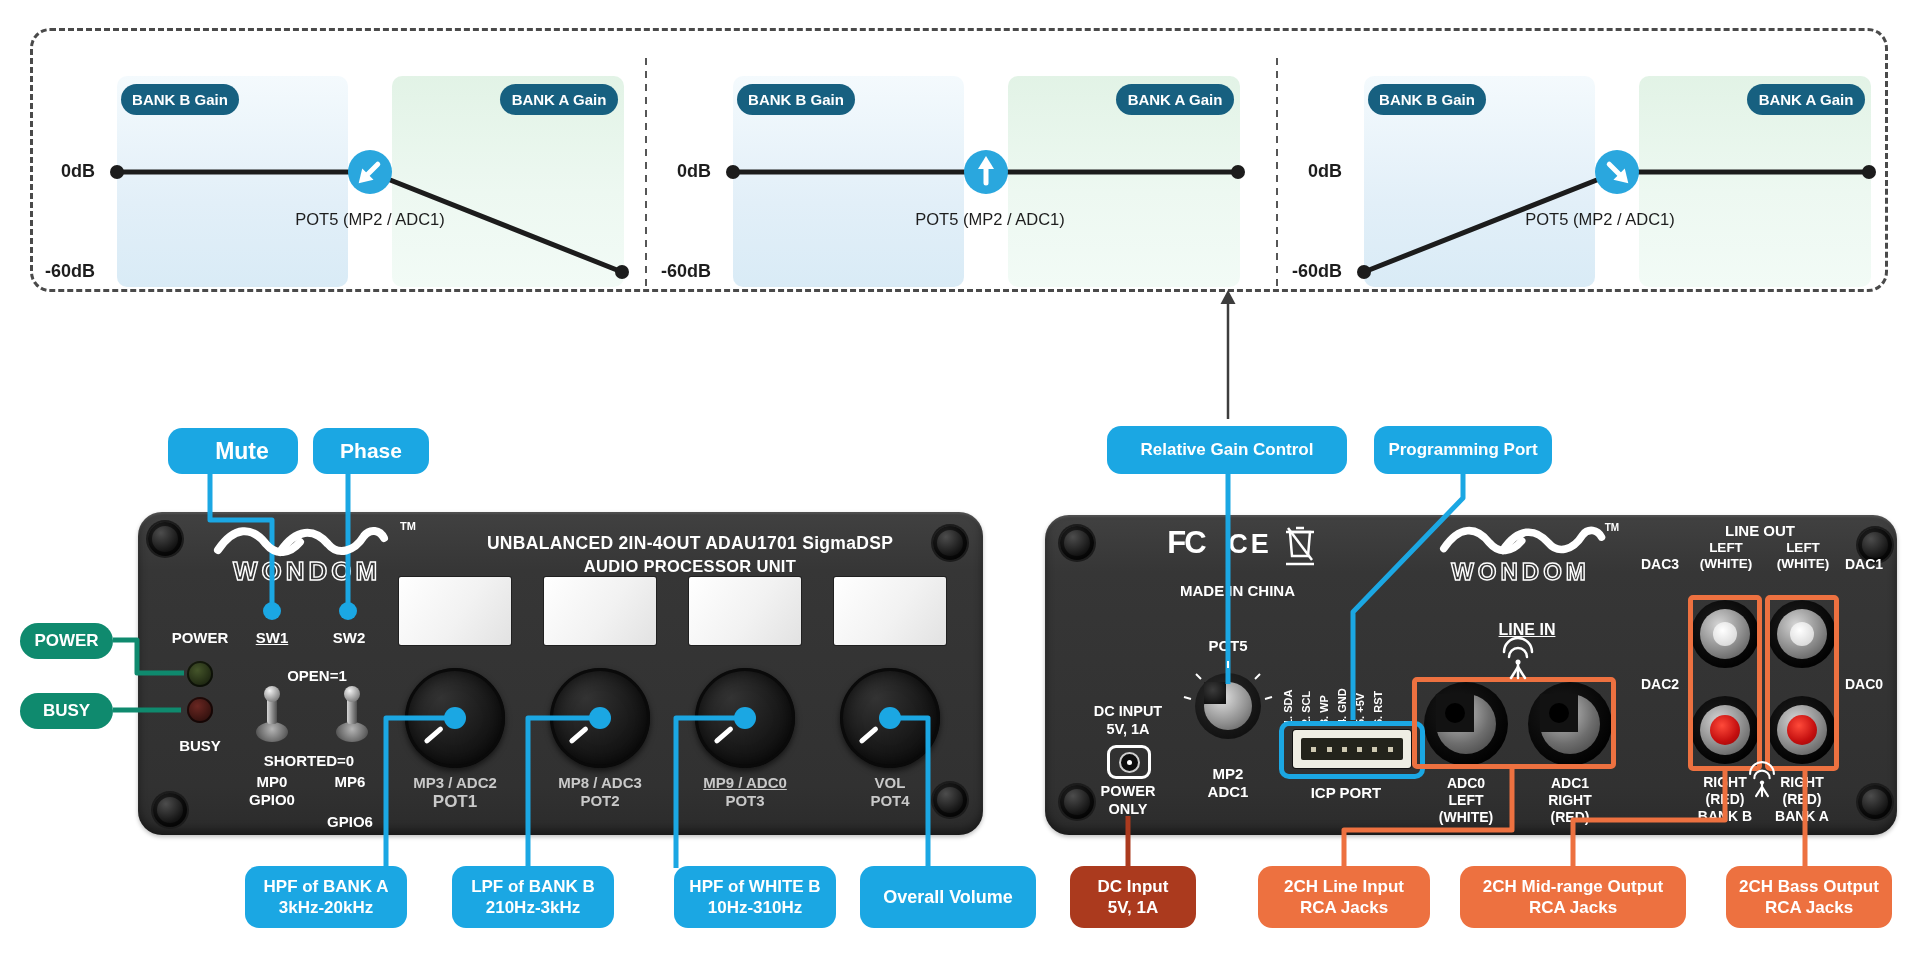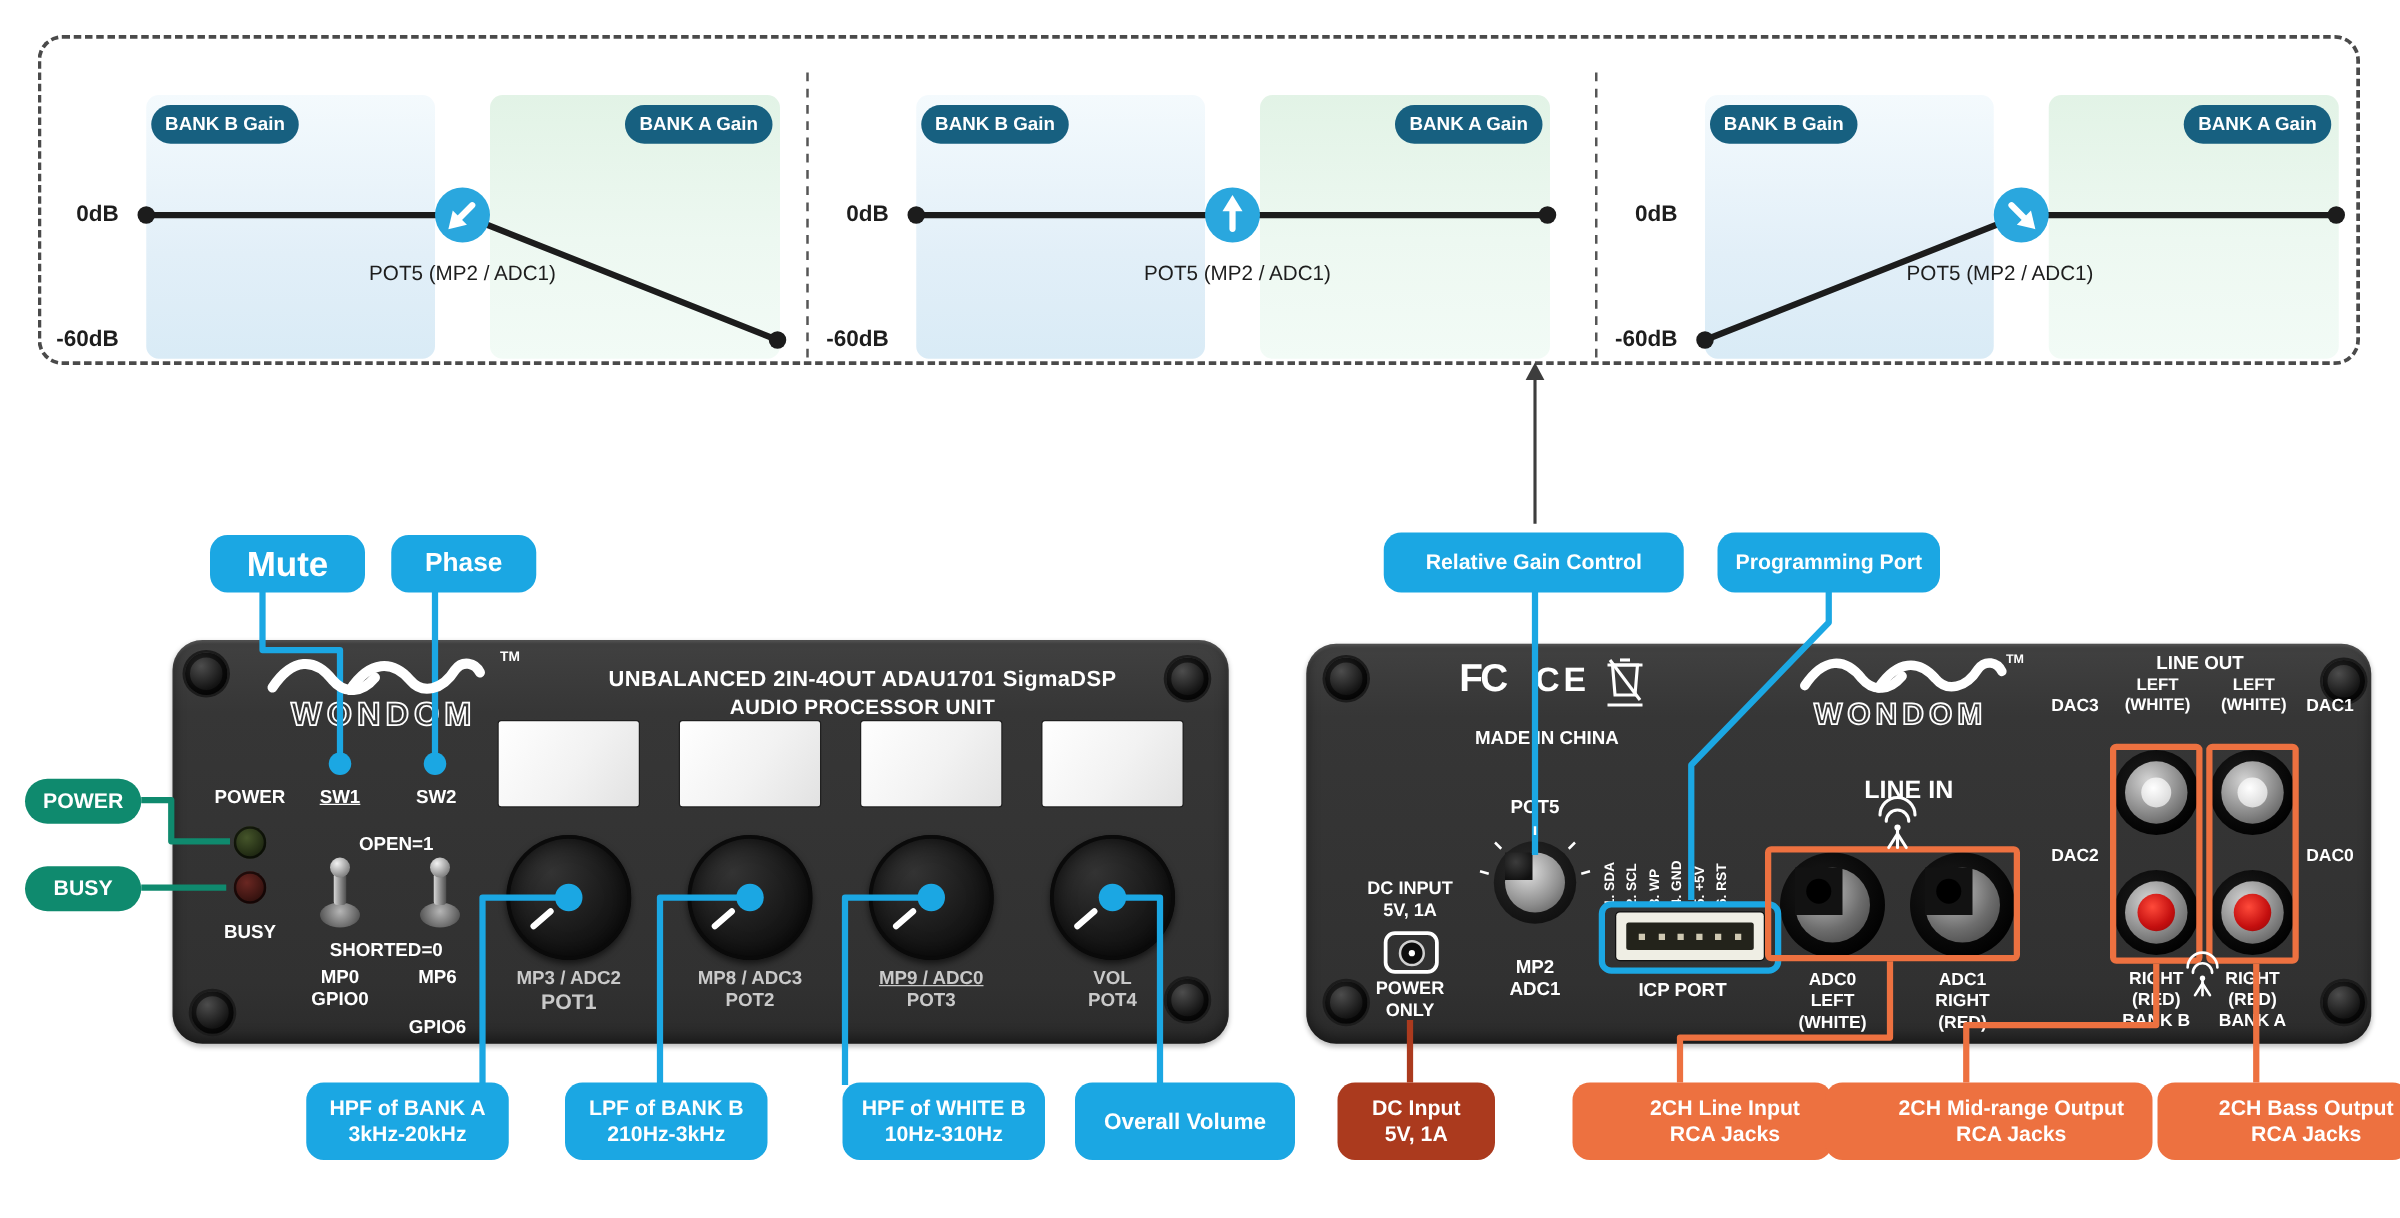--- a/index.html
+++ b/index.html
@@ -13,21 +13,21 @@
   .cpanel.blue{background:linear-gradient(180deg,#f4fafd 0%,#e2eff8 60%,#d9ebf6 100%);}
   .cpanel.green{background:linear-gradient(180deg,#e2f3e6 0%,#edf8f1 55%,#f2fbf6 100%);}
   .bankpill{position:absolute;background:#176080;color:#fff;font-weight:bold;font-size:15px;
             border-radius:16px;display:flex;align-items:center;justify-content:center;z-index:3;}
   .pill{position:absolute;background:#1ba7e3;color:#fff;font-weight:bold;border-radius:14px;
         display:flex;flex-direction:column;align-items:center;justify-content:center;
         text-align:center;z-index:6;line-height:1.25;}
   .gpill{position:absolute;background:#0f8a6e;color:#fff;font-weight:bold;border-radius:19px;
         display:flex;align-items:center;justify-content:center;z-index:6;font-size:17px;}
   .rpill{background:#ab3a1e;}
-  .opill{background:#ed7140;padding-left:36px;}
+  .opill{background:#ed7140;}
   .panel{position:absolute;background:linear-gradient(180deg,#414141 0%,#363636 18%,#313131 85%,#2b2b2b 100%);
          border-radius:24px;z-index:1;
          box-shadow:inset 0 2px 2px rgba(255,255,255,.10), inset 0 -5px 10px rgba(0,0,0,.45), 0 2px 4px rgba(0,0,0,.25);}
   .screw{position:absolute;width:34px;height:34px;border-radius:50%;
          background:radial-gradient(circle at 38% 32%, #4d4d4d, #141414 60%, #000 100%);
          box-shadow:inset 0 0 0 4px rgba(0,0,0,.55), 0 0 0 2px #1c1c1c;}
   .slot{position:absolute;width:112px;height:68px;border-radius:2px;
         background:linear-gradient(125deg,#ffffff 0%,#f2f2f2 55%,#e2e2e2 100%);
         box-shadow:0 0 0 1px #202020;}
   .knob{position:absolute;width:100px;height:100px;border-radius:50%;
@@ -79,21 +79,21 @@
 <div class="dk" style="left:875px;top:210px;width:230px;font-size:16.5px;z-index:3;">POT5 (MP2 / ADC1)</div>
 
 <div class="cpanel blue" style="left:1364px;top:76px;width:231px;height:211px;"></div>
 <div class="cpanel green" style="left:1639px;top:76px;width:232px;height:211px;"></div>
 <div class="bankpill" style="left:1368px;top:84px;width:118px;height:31px;">BANK B Gain</div>
 <div class="bankpill" style="left:1747px;top:84px;width:118px;height:31px;">BANK A Gain</div>
 <div class="dk" style="left:1285px;top:162px;width:57px;font-size:18px;font-weight:bold;text-align:right;">0dB</div>
 <div class="dk" style="left:1273px;top:262px;width:69px;font-size:18px;font-weight:bold;text-align:right;">-60dB</div>
 <div class="dk" style="left:1485px;top:210px;width:230px;font-size:16.5px;z-index:3;">POT5 (MP2 / ADC1)</div>
 
-<div class="pill" style="left:168px;top:428px;width:124px;height:46px;font-size:28px;">
+<div class="pill" style="left:168px;top:428px;width:112px;height:46px;font-size:23px;padding-left:18px;">
     <span>Mute</span>
   </div>
 <div class="pill" style="left:313px;top:428px;width:116px;height:46px;font-size:21px;">
     <span>Phase</span>
   </div>
 <div class="pill" style="left:1107px;top:426px;width:240px;height:48px;font-size:17px;">
     <span>Relative Gain Control</span>
   </div>
 <div class="pill" style="left:1374px;top:426px;width:178px;height:48px;font-size:17px;">
     <span>Programming Port</span>
@@ -248,21 +248,21 @@
         <span></span>
         <span></span>
         <span></span>
         <span></span>
         <span></span>
     </div>
   </div>
   <div class="brect" style="left:234px;top:206px;width:146px;height:58px;"></div>
   <div class="w" style="left:251px;top:270px;width:100px;font-size:15px;">ICP PORT</div>
 
-  <div class="w" style="left:445px;top:106px;width:74px;font-size:20px;">LINE IN</div>
+  <div class="w" style="left:445px;top:106px;width:74px;font-size:16px;text-decoration:underline;">LINE IN</div>
   <div class="orect" style="left:367px;top:162px;width:204px;height:92px;"></div>
   <div class="cknob" style="left:379px;top:167px;width:84px;height:84px;background:radial-gradient(circle at 40% 35%, #1a1a1a, #000 80%);">
     <div style="width:60px;height:60px;background:radial-gradient(circle at 38% 32%, #c4c4c4, #6e6e6e 55%, #3a3a3a 100%);">
       <div style="width:38px;height:38px;background:#121212;display:flex;">
         <div style="margin:auto;width:20px;height:20px;border-radius:50%;background:#000;"></div>
       </div>
     </div>
   </div>
   <div class="cknob" style="left:483px;top:167px;width:84px;height:84px;background:radial-gradient(circle at 40% 35%, #1a1a1a, #000 80%);">
     <div style="width:60px;height:60px;background:radial-gradient(circle at 38% 32%, #c4c4c4, #6e6e6e 55%, #3a3a3a 100%);">

